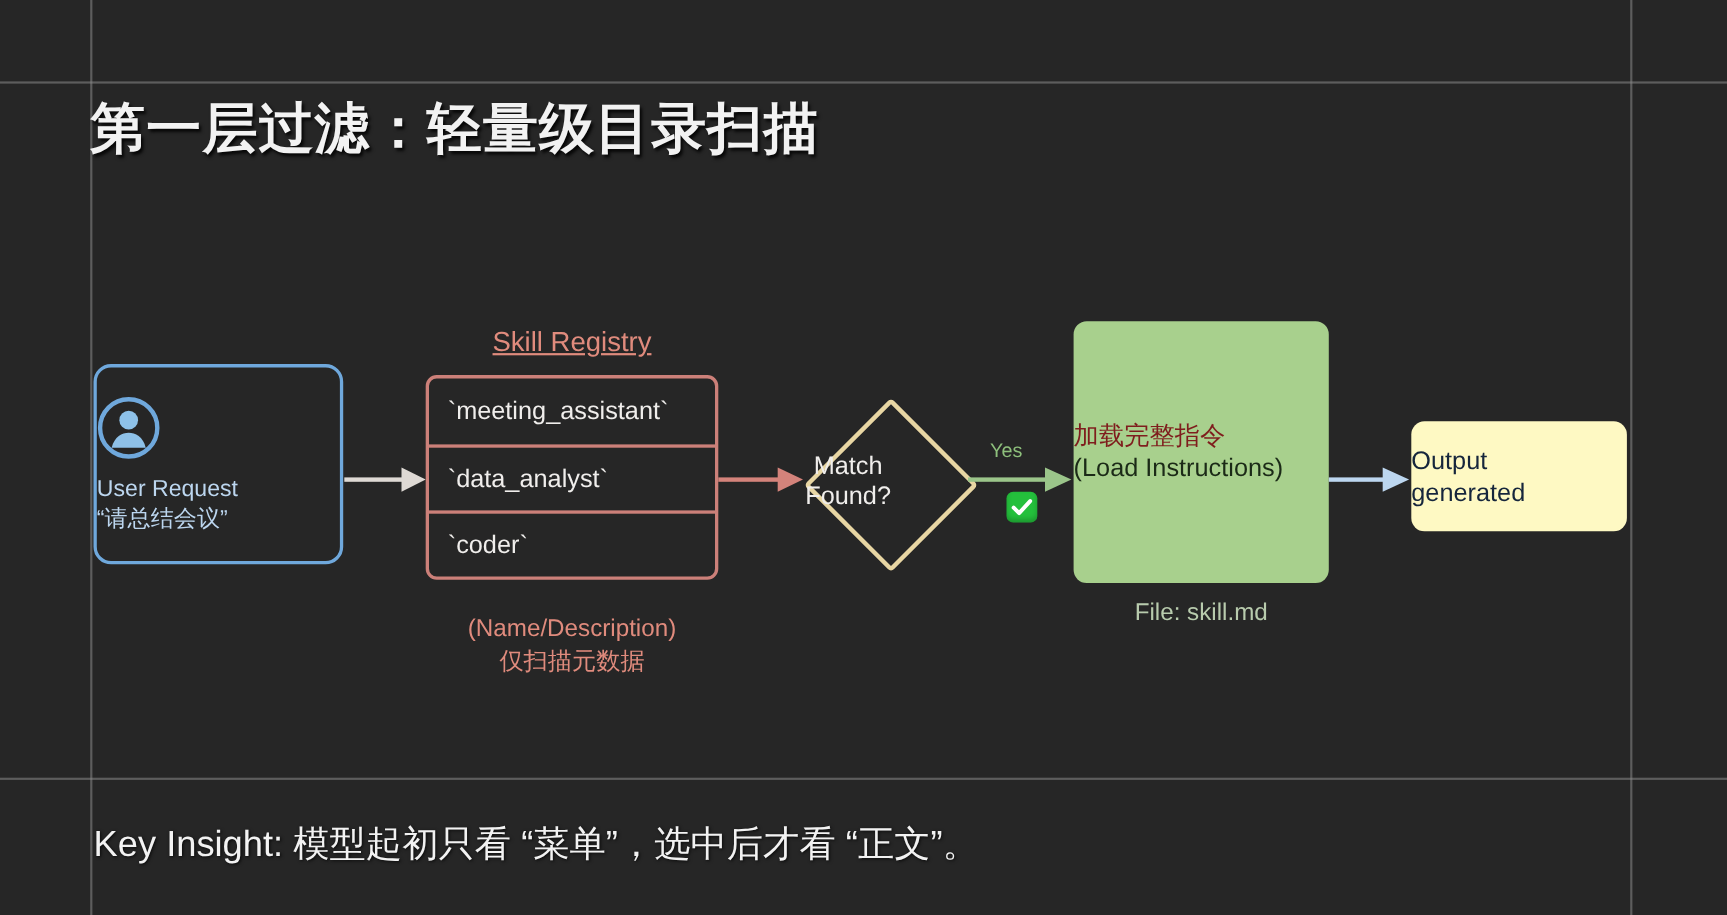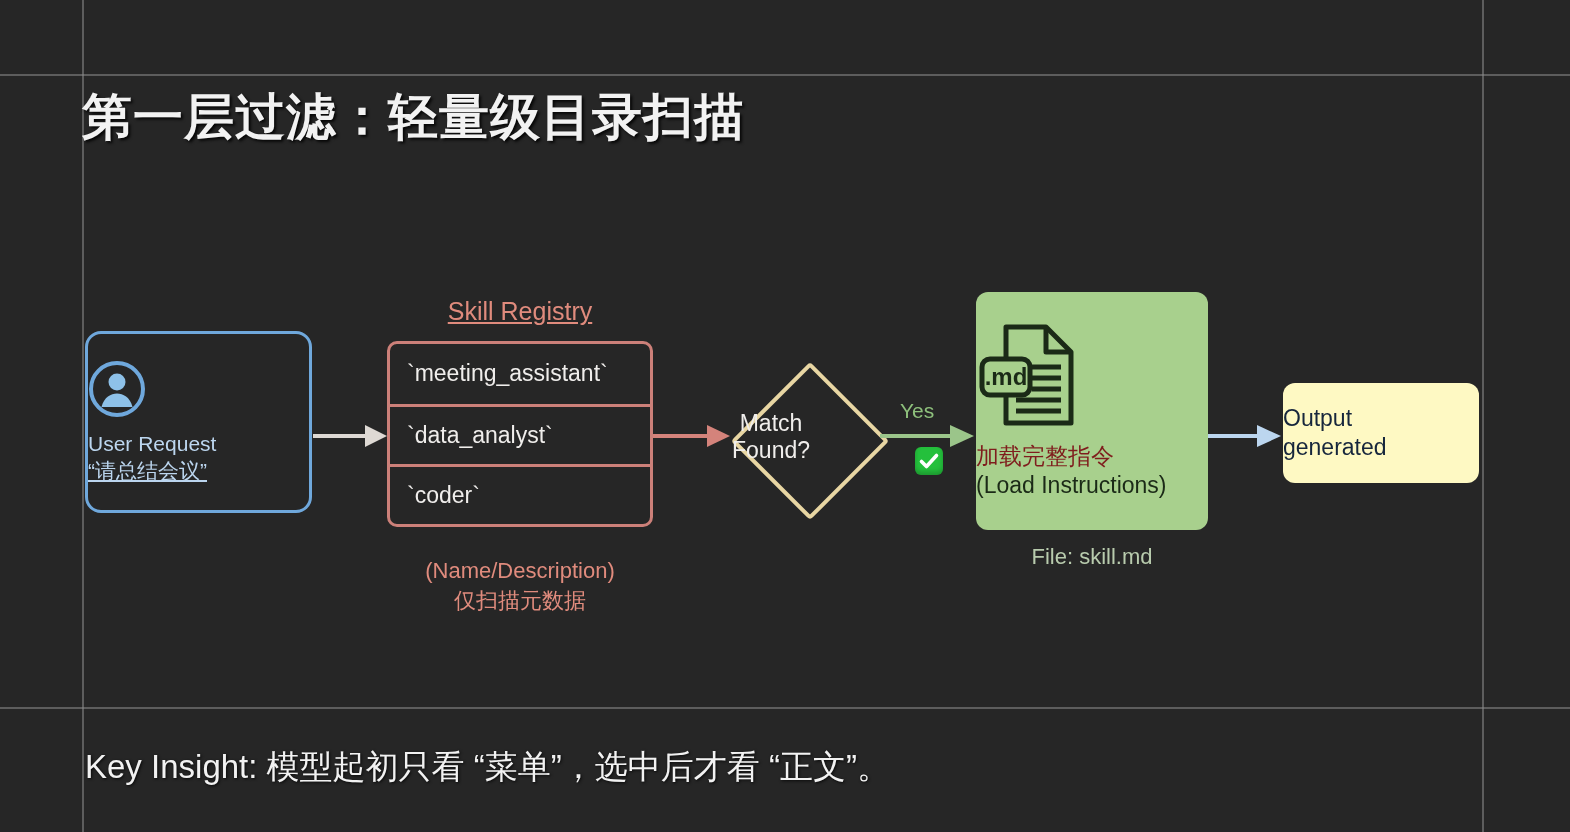--- a/index.html
+++ b/index.html
@@ -75,21 +75,20 @@
   #node-user-request .person-icon { margin-bottom: 8px; }
   #node-user-request .lbl-en {
     font-size: 21px;
     color: #bcd6ef;
     line-height: 1.15;
   }
   #node-user-request .lbl-zh {
     font-size: 21px;
     color: #bcd6ef;
     line-height: 1.2;
-    text-decoration: underline;
   }
 
   
   #registry-title {
     position: absolute;
     left: 387px;
     top: 297px;
     width: 266px;
     text-align: center;
     font-size: 25px;
@@ -159,21 +158,21 @@
     color: #f0eeec;
     line-height: 1.18;
     white-space: nowrap;
   }
 
   
   #yes-label {
     position: absolute;
     left: 900px;
     top: 399px;
-    font-size: 21px;
+    font-size: 18px;
     color: #8ec07c;
   }
   #yes-check {
     position: absolute;
     left: 915px;
     top: 447px;
     width: 28px;
     height: 28px;
     border-radius: 6px;
     background: #24c03c;
@@ -321,33 +320,20 @@
       <path d="M6.5 14.5 L11.5 19.5 L21.5 8.5" fill="none" stroke="#ffffff" stroke-width="3.6" stroke-linecap="round" stroke-linejoin="round"></path>
     </svg>
   </div>
 
   <div class="arrow" id="arrow-match-to-load">
     <div class="shaft"></div>
     <div class="head"></div>
   </div>
 
   <div class="node" id="node-load-instructions">
-    <span class="md-icon">
-      <svg width="104" height="108" viewBox="0 0 104 108">
-        <path d="M30 5 H70 L95 30 V101 H30 Z" fill="none" stroke="#1b2a17" stroke-width="5" stroke-linejoin="round"></path>
-        <path d="M70 5 V30 H95" fill="none" stroke="#1b2a17" stroke-width="5" stroke-linejoin="round"></path>
-        <line x1="56" y1="45" x2="85" y2="45" stroke="#1b2a17" stroke-width="5"></line>
-        <line x1="56" y1="56" x2="85" y2="56" stroke="#1b2a17" stroke-width="5"></line>
-        <line x1="56" y1="67" x2="85" y2="67" stroke="#1b2a17" stroke-width="5"></line>
-        <line x1="40" y1="78" x2="85" y2="78" stroke="#1b2a17" stroke-width="5"></line>
-        <line x1="40" y1="89" x2="85" y2="89" stroke="#1b2a17" stroke-width="5"></line>
-        <rect x="6" y="37" width="48" height="36" rx="8" fill="#a8d08d" stroke="#1b2a17" stroke-width="5"></rect>
-        <text x="30" y="63" font-family="'Liberation Sans', sans-serif" font-size="24" font-weight="bold" fill="#1b2a17" text-anchor="middle">.md</text>
-      </svg>
-    </span>
     <div class="lbl-zh">加载完整指令</div>
     <div class="lbl-en">(Load Instructions)</div>
   </div>
   <div id="load-caption">File: skill.md</div>
 
   <div class="arrow" id="arrow-load-to-output">
     <div class="shaft"></div>
     <div class="head"></div>
   </div>
 

